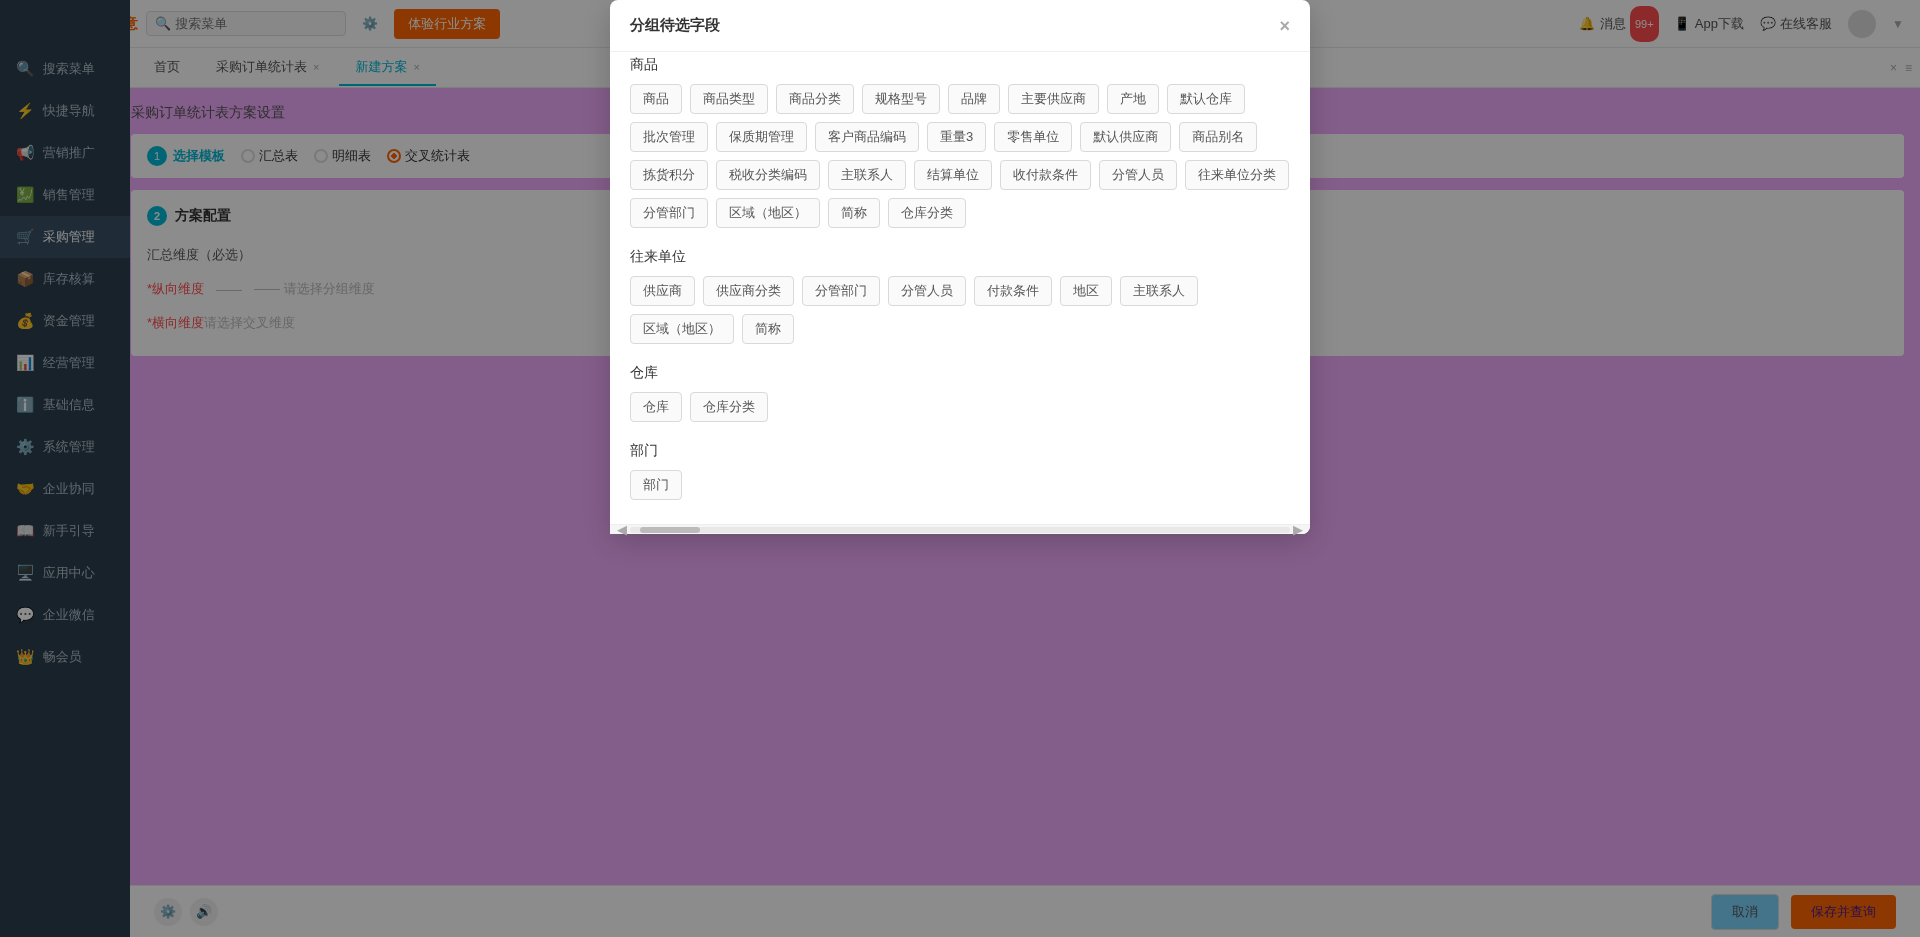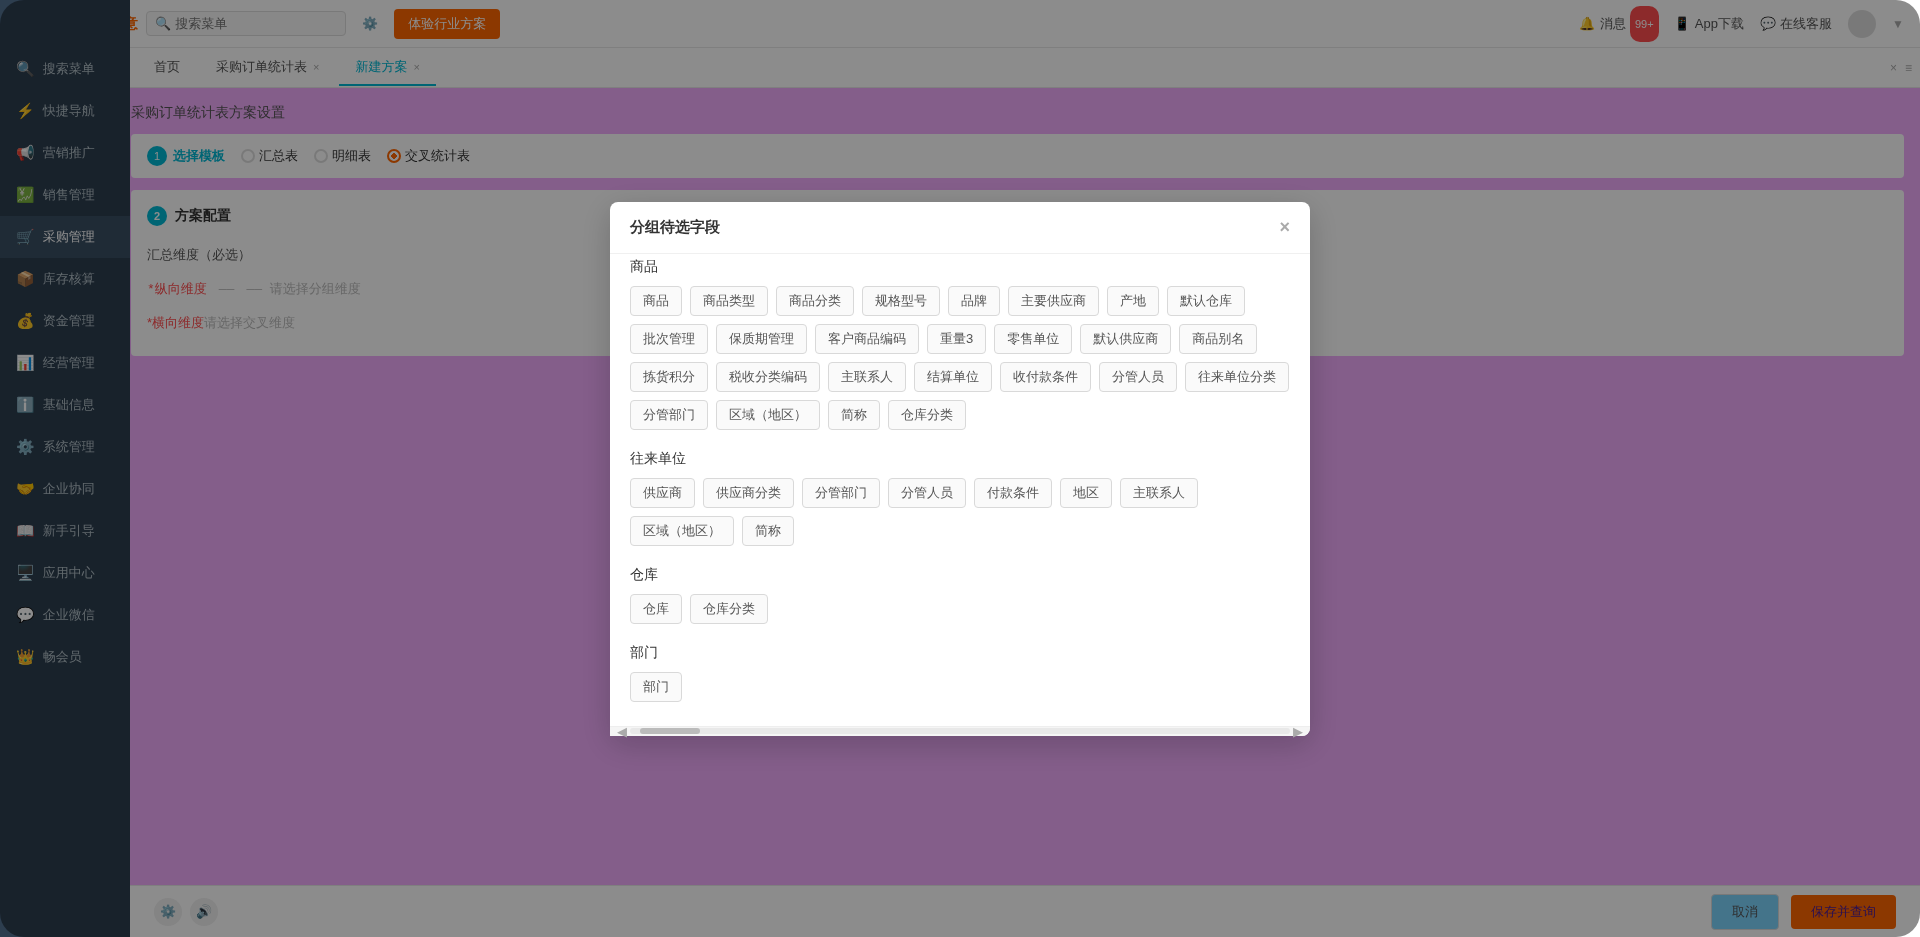--- a/index.html
+++ b/index.html
@@ -259,23 +259,22 @@
       font-size: 13px;
     }
 
     
     .modal-overlay {
       position: fixed;
       top: 0; left: 0; right: 0; bottom: 0;
       background: rgba(0,0,0,0.45);
       z-index: 200;
       display: flex;
-      align-items: center;
+      align-items: flex-start;
       justify-content: center;
-      border-radius: 24px;
     }
     .modal {
       background: #fff;
       border-radius: 8px;
       width: 700px;
       max-height: 620px;
       display: flex;
       flex-direction: column;
       box-shadow: 0 8px 32px rgba(0,0,0,0.2);
       position: relative;
@@ -503,21 +502,21 @@
       <span>交叉统计表</span>
     </div>
   </div>
 
   <div class="config-section">
     <div class="section-header">
       <div class="section-num">2</div>
       <span>方案配置</span>
     </div>
     <div style="padding: 8px 0; color: #555; font-size: 13px;">汇总维度（必选）</div>
-    <div style="display:flex;align-items:center;gap:12px;padding:8px 0;font-family:Liberation Mono, monospace;">
+    <div style="display:flex;align-items:center;gap:12px;padding:8px 0;">
       <span style="color:#ff4d4f;">*纵向维度</span>
       <span style="color:#bbb;">——</span>
       <span style="color:#bbb;font-size:13px;">——  请选择分组维度</span>
     </div>
     <div style="display:flex;align-items:center;gap:0;padding:8px 0;">
       <span style="color:#ff4d4f;">*横向维度</span>
       <span style="color:#bbb;font-size:13px;">请选择交叉维度</span>
     </div>
   </div>
 </div>

